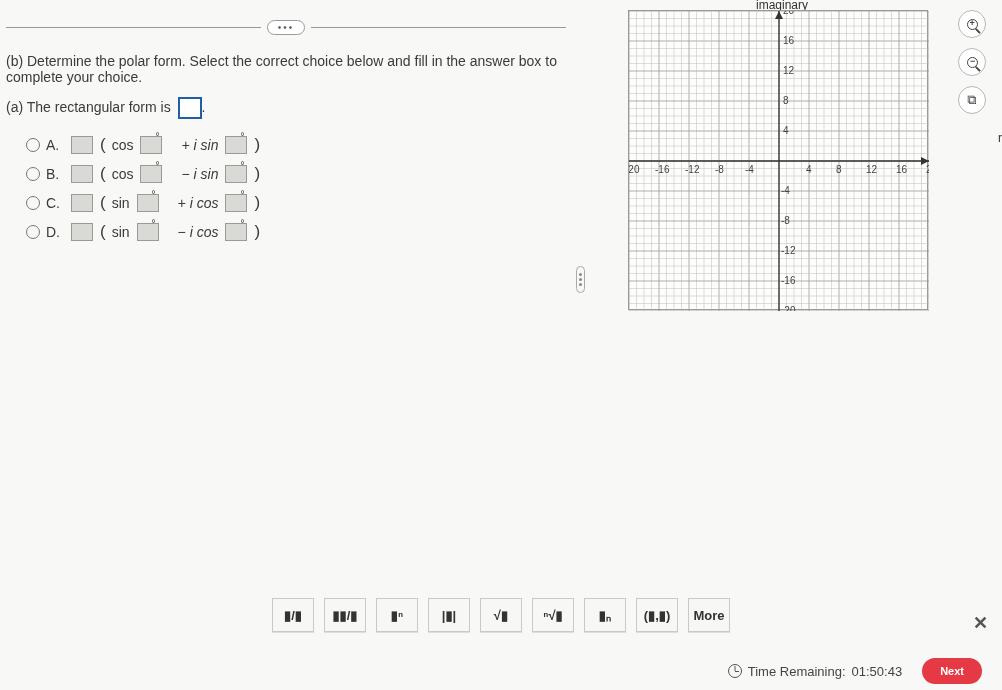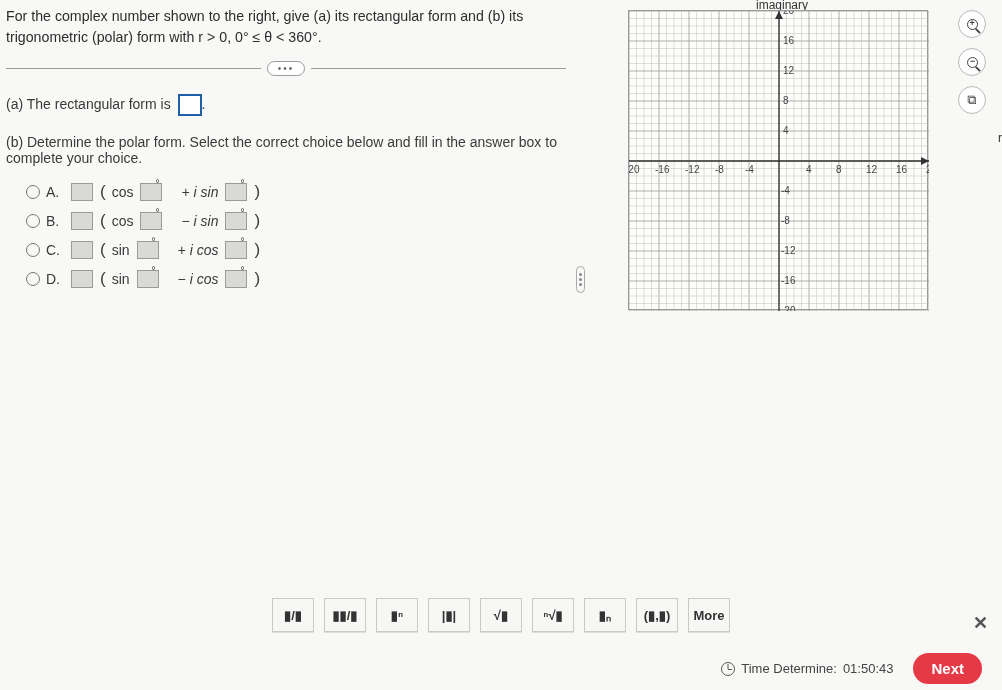--- a/index.html
+++ b/index.html
@@ -23,21 +23,21 @@
 .paren{font-size:17px;}
 .toolbar { position:absolute; bottom:58px; left:0; right:0; display:flex; justify-content:center; gap:10px; }
 .tbtn { min-width:42px; height:34px; border:1px solid #c9c9c7; background:#f7f7f5; display:flex; align-items:center; justify-content:center; font-size:13px; color:#333; font-weight:bold; box-shadow: 0 1px 0 rgba(0,0,0,.1);}
 .more { width:40px;}
 .close-x{position:absolute; right:14px; bottom:56px; font-size:18px; color:#555; font-weight:bold;}
 .footer { position:absolute; bottom:6px; right:20px; display:flex; align-items:center; gap:20px;}
 .timer { font-size:13px; color:#444; display:flex; align-items:center; gap:6px;}
 .clock{width:14px; height:14px; border:1.3px solid #555; border-radius:50%; position:relative;}
 .clock::before{content:""; position:absolute; width:1px; height:5px; background:#555; top:1px; left:50%; transform:translateX(-50%);}  
 .clock::after{content:""; position:absolute; width:4px; height:1px; background:#555; top:6px; left:50%;}
-.next-btn{background:#e63946; color:#fff; padding:7px 18px; border-radius:18px; font-size:15px; font-weight:bold;}
+.next-btn{background:#e63946; color:#fff; padding:7px 18px; border-radius:18px; font-size:11px; font-weight:bold;}
 .sidetools{position:absolute; top:4px; right:6px; display:flex; flex-direction:column; gap:10px;}
 .toolcircle{width:28px; height:28px; border:1px solid #b8b8b6; border-radius:50%; display:flex; align-items:center; justify-content:center; background:#fff; font-size:14px; color:#444;}
 .mag{position:relative; width:11px; height:11px; border:1.8px solid #444; border-radius:50%;}
 .mag::after{content:""; position:absolute; width:6px; height:1.8px; background:#444; bottom:-3px; right:-4px; transform:rotate(45deg);}
 .plus::before{content:"+"; position:absolute; font-size:9px; font-weight:bold; top:-2px; left:2px; color:#444;}
 .minus::before{content:"−"; position:absolute; font-size:9px; font-weight:bold; top:-2px; left:2.5px; color:#444;}
 
 .graph{position:absolute; top:4px; left:40px; width:300px; height:300px; border:1px solid #999; background:#fdfdfc;}
 .grid line{stroke:#bdbdbb; stroke-width:0.5;}
 .axis line{stroke:#333; stroke-width:1.3;}
@@ -48,34 +48,33 @@
 .midcol{width:14px; position:relative;}
 .vdots{position:absolute; top:260px; left:2px; border:1px solid #aaa; border-radius:8px; padding:6px 2px; font-size:9px; color:#777; letter-spacing:0; writing-mode:horizontal-tb; display:flex; flex-direction:column; gap:2px; align-items:center;}
 .vdots span{width:3px; height:3px; background:#888; border-radius:50%;}
 .it{font-style:italic;margin-left:12px;}
 </style>
 </head>
 <body>
 
 <div class="page">
   <div class="left">
-    <div class="qtext">For the complex number shown to the right, give (a) its rectangular form and (b) its trigonometric (polar) form with r &gt; 0, 0° ≤ θ &lt; 360°.</div>
 
     <div class="hr-wrap">
       <div class="hr-line"></div>
       <div class="dots-btn">•••</div>
       <div class="hr-line"></div>
     </div>
 
+    <div class="part" style="margin-top:18px;">(b) Determine the polar form. Select the correct choice below and fill in the answer box to complete your choice.</div>
+
     <div class="part">
       <span>(a) The rectangular form is</span>
       <span class="inputbox"></span>.
     </div>
-
-    <div class="part" style="margin-top:18px;">(b) Determine the polar form. Select the correct choice below and fill in the answer box to complete your choice.</div>
 
     <div class="options">
       <div class="opt">
         <div class="radio"></div>
         <span class="lbl">A.</span>
         <span class="smbox"></span>
         <span class="paren">(</span>
         <span>cos</span>
         <span class="smbox degmark"></span>
         <span class="it">+ i sin</span>
@@ -269,17 +268,17 @@
   <div class="tbtn">ⁿ√▮</div>
   <div class="tbtn">▮ₙ</div>
   <div class="tbtn">(▮,▮)</div>
   <div class="tbtn more">More</div>
 </div>
 <div class="close-x">✕</div>
 
 <div class="footer">
   <div class="timer">
     <div class="clock"></div>
-    <span>Time Determine:</span>
+    <span>Time Remaining:</span>
     <span>01:50:43</span>
   </div>
   <div class="next-btn">Next</div>
 </div>
 
 </body></html>

